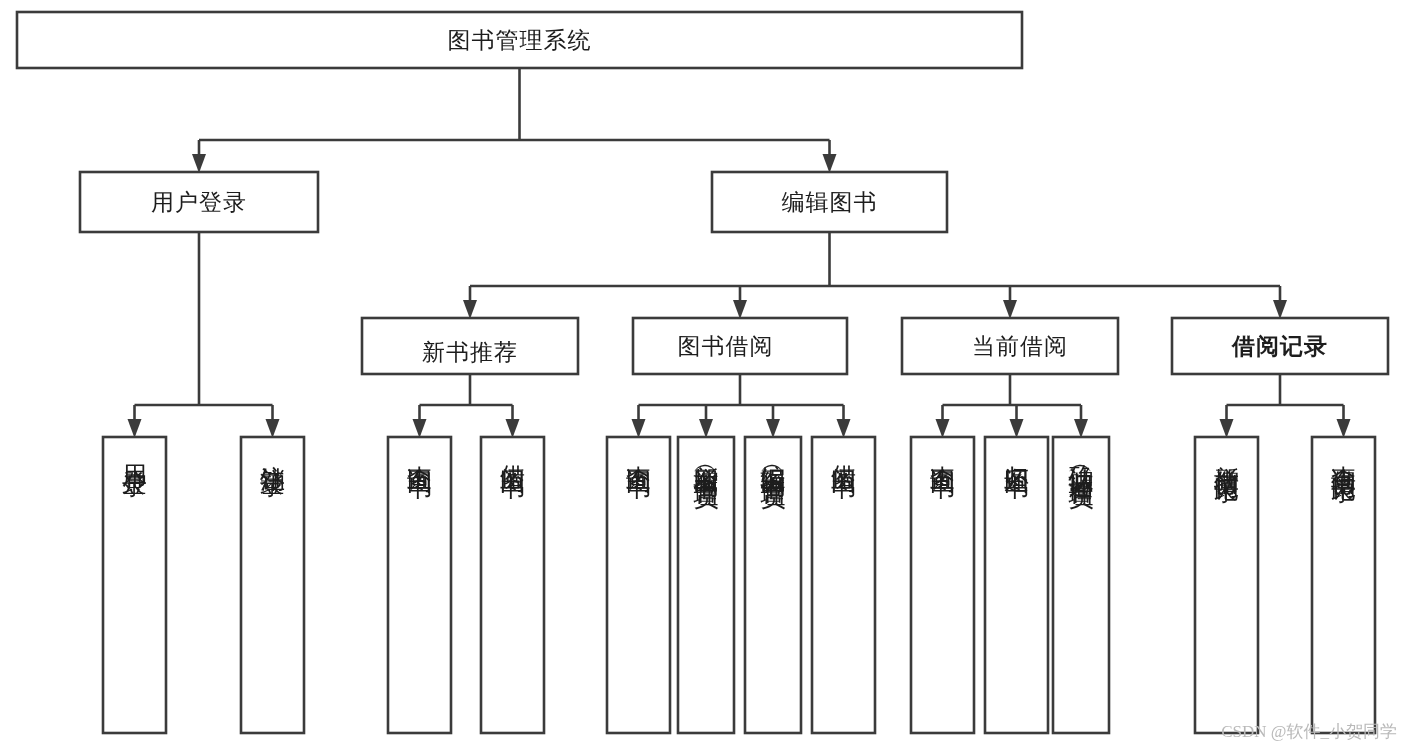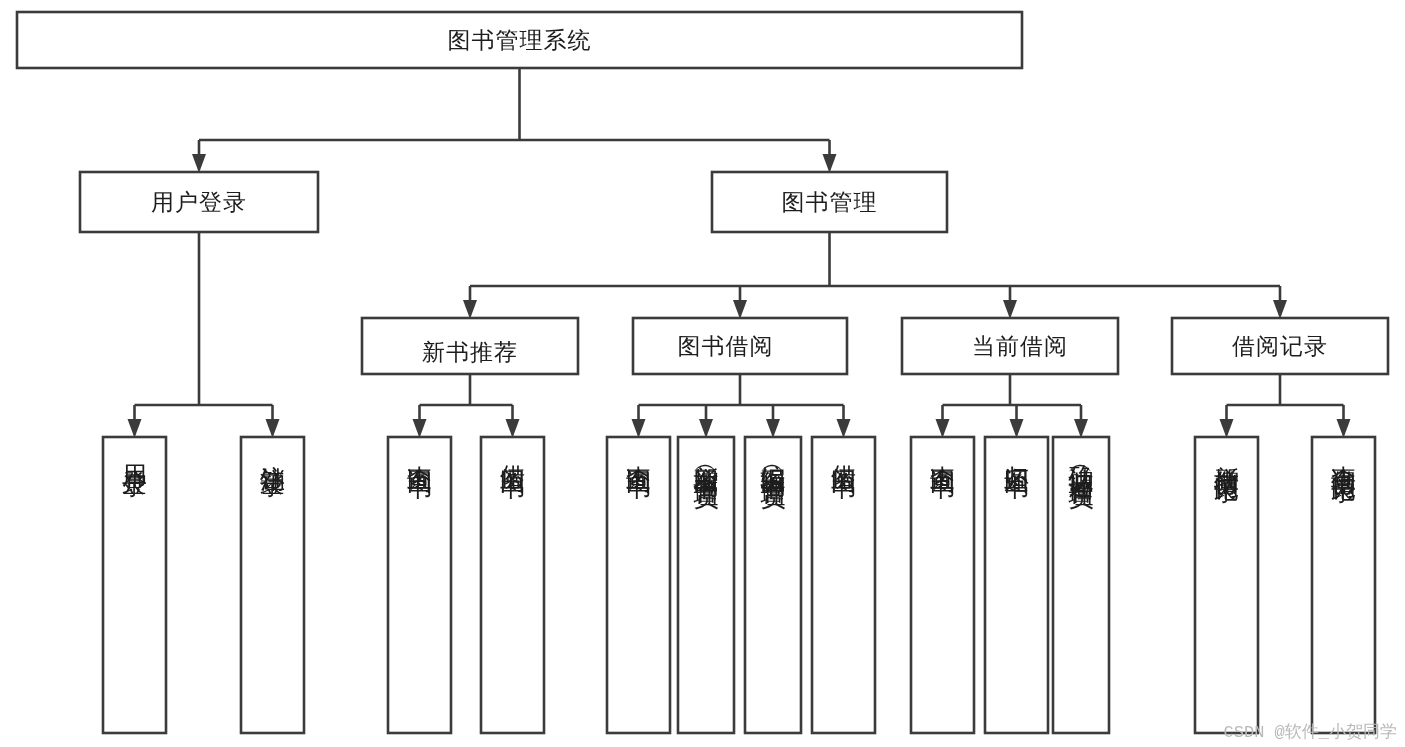--- a/index.html
+++ b/index.html
@@ -72,21 +72,21 @@
     font-family: "DejaVu Sans", "Liberation Sans", sans-serif;
     font-size: 23px;
     color: #1d1d1d;
     letter-spacing: 1px;
     white-space: nowrap;
   }
   .watermark {
     position: absolute;
     right: 8px;
     bottom: 4px;
-    font-family: Liberation Mono, monospace;
+    font-family: Liberation Serif, serif;
     font-size: 17px;
     color: #b9b9b9;
     white-space: nowrap;
     pointer-events: none;
   }
 </style>
 </head>
 <body>
 
 <div id="diagram-root">
@@ -171,32 +171,32 @@
   </svg>
 
   <div id="labels-layer">
       <div class="hlabel-wrap" style="left: 17px; top: 12px; width: 1005px; height: 56px;">
         <span class="hlabel-text">图书管理系统</span>
       </div>
       <div class="hlabel-wrap" style="left: 80px; top: 172px; width: 238px; height: 60px;">
         <span class="hlabel-text">用户登录</span>
       </div>
       <div class="hlabel-wrap" style="left: 712px; top: 172px; width: 235px; height: 60px;">
-        <span class="hlabel-text">图书管理</span>
+        <span class="hlabel-text">编辑图书</span>
       </div>
       <div class="hlabel-wrap" style="left: 362px; top: 318px; width: 216px; height: 68px;">
         <span class="hlabel-text">新书推荐</span>
       </div>
       <div class="hlabel-wrap" style="left: 633px; top: 318px; width: 185px; height: 56px;">
         <span class="hlabel-text">图书借阅</span>
       </div>
       <div class="hlabel-wrap" style="left: 902px; top: 318px; width: 236px; height: 56px;">
         <span class="hlabel-text">当前借阅</span>
       </div>
-      <div class="hlabel-wrap" style="left: 1172px; top: 318px; width: 216px; height: 56px;">
+      <div class="hlabel-wrap" style="left: 1172px; top: 318px; width: 216px; height: 56px; font-weight: bold;">
         <span class="hlabel-text">借阅记录</span>
       </div>
       <div class="vlabel-wrap" style="left: 103px; top: 437px; width: 63px; height: 296px; padding-top: 8px;">
         <span class="vlabel-text">用户登录</span>
       </div>
       <div class="vlabel-wrap" style="left: 241px; top: 437px; width: 63px; height: 296px; padding-top: 8px;">
         <span class="vlabel-text">注销登录</span>
       </div>
       <div class="vlabel-wrap" style="left: 388px; top: 437px; width: 63px; height: 296px; padding-top: 8px;">
         <span class="vlabel-text">查询图书</span>

